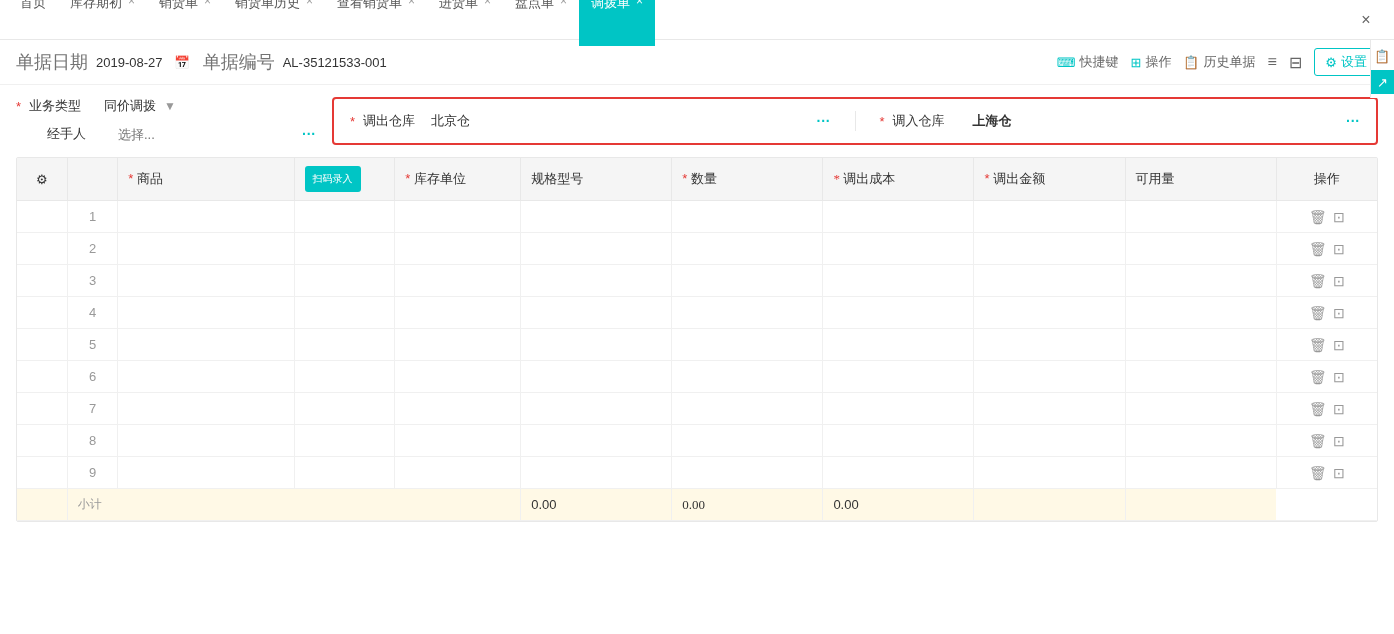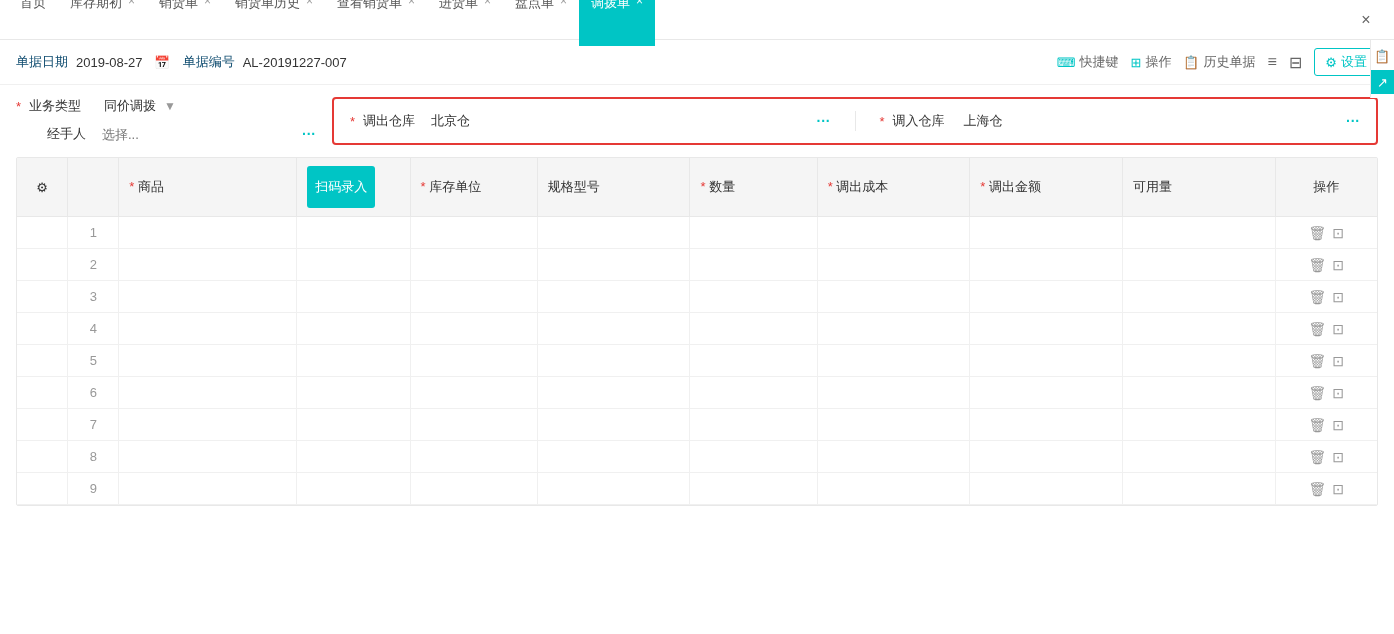--- a/index.html
+++ b/index.html
@@ -65,21 +65,21 @@
       display: flex;
       align-items: center;
       gap: 12px;
       flex: 1;
     }
     .toolbar-right {
       display: flex;
       align-items: center;
       gap: 12px;
     }
-    .field-label { color: #0c4a6e; font-size: 13px; }
+    .field-label { color: #737373; font-size: 18px; }
     .field-value { color: #333; font-size: 13px; font-weight: 500; }
     .calendar-icon { color: #00c5c5; margin-left: 4px; cursor: pointer; }
     .toolbar-btn {
       display: flex;
       align-items: center;
       gap: 4px;
       color: #666;
       cursor: pointer;
       font-size: 13px;
     }
@@ -210,33 +210,33 @@
     }
 
     
     .col-num { width: 40px; text-align: center; }
     .col-gear { width: 40px; text-align: center; }
     .col-product { width: 140px; }
     .col-scan { width: 80px; }
     .col-unit { width: 100px; }
     .col-spec { width: 120px; }
     .col-qty { width: 100px; }
-    .col-cost { width: 120px; }
+    .col-cost { width: 120px; font-family: Liberation Serif, serif; }
     .col-amount { width: 120px; }
     .col-available { width: 120px; }
     .col-ops { width: 80px; text-align: center; }
 
     
     .scan-btn {
       background: #00c5c5;
       color: #fff;
       border: none;
-      padding: 12px 8px;
+      padding: 6px 8px;
       border-radius: 3px;
-      font-size: 13px;
+      font-size: 10px;
       cursor: pointer;
     }
 
     
     .row-ops {
       display: flex;
       align-items: center;
       justify-content: center;
       gap: 6px;
     }
@@ -319,21 +319,21 @@
 
 <div class="toolbar">
   <div class="toolbar-left">
     <div class="field-row">
       <span class="field-label">单据日期</span>
       <span class="field-value">2019-08-27</span>
       <span class="calendar-icon">📅</span>
     </div>
     <div class="field-row">
       <span class="field-label">单据编号</span>
-      <span class="field-value">AL-20191227-007</span>
+      <span class="field-value">AL-35121533-001</span>
     </div>
   </div>
   <div class="toolbar-right">
     <div class="toolbar-btn">
       <span class="icon">⌨</span>
       <span>快捷键</span>
     </div>
     <div class="toolbar-btn">
       <span class="icon">⊞</span>
       <span>操作</span>
@@ -358,38 +358,38 @@
 <div class="form-section">
   <div class="form-left">
     <div class="field-row">
       <span class="required-star">*</span>
       <span class="field-name">业务类型</span>
       <span class="field-value" style="margin-left:15px;">同价调拨</span>
       <span class="dropdown-arrow">▼</span>
     </div>
     <div class="field-row">
       <span class="field-name" style="margin-left:31px;">经手人</span>
-      <input class="field-input" style="margin-left: 8px; width: 160px;" type="text" placeholder="选择...">
+      <input class="field-input" style="margin-left: 24px; width: 160px;" type="text" placeholder="选择...">
       <span class="more-btn">···</span>
     </div>
   </div>
 
   <div class="form-right">
     <div class="warehouse-section">
       <span class="required-star">*</span>
       <span class="field-name">调出仓库</span>
       <span class="warehouse-value" style="margin-left:8px;">北京仓</span>
       <span style="flex:1;"></span>
       <span class="more-btn">···</span>
     </div>
     <div class="divider-v"></div>
     <div class="warehouse-section">
       <span class="required-star">*</span>
       <span class="field-name">调入仓库</span>
-      <span class="warehouse-value" style="margin-left:11px;">上海仓</span>
+      <span class="warehouse-value" style="margin-left:20px;font-weight:bold;">上海仓</span>
       <span style="flex:1;"></span>
       <span class="more-btn">···</span>
     </div>
   </div>
 </div>
 
 <div class="table-container">
   <table>
     <thead>
       <tr>
@@ -590,20 +590,29 @@
         <td class="col-available"></td>
         <td class="col-ops">
           <div class="row-ops">
             <span class="op-icon">🗑</span>
             <span class="op-icon">⊡</span>
           </div>
         </td>
       </tr>
 
 
+      <tr class="subtotal-row">
+        <td class="col-gear"></td>
+        <td colspan="4" style="color:#999; font-size:12px;">小计</td>
+        <td class="col-qty">0.00</td>
+        <td class="col-cost">0.00</td>
+        <td class="col-amount">0.00</td>
+        <td class="col-available"></td>
+        <td class="col-ops"></td>
+      </tr>
     </tbody>
   </table>
 </div>
 
 <div class="right-sidebar">
   <div class="sidebar-icon">
     <span>📋</span>
   </div>
   <div class="sidebar-icon active">
     <span>↗</span>

